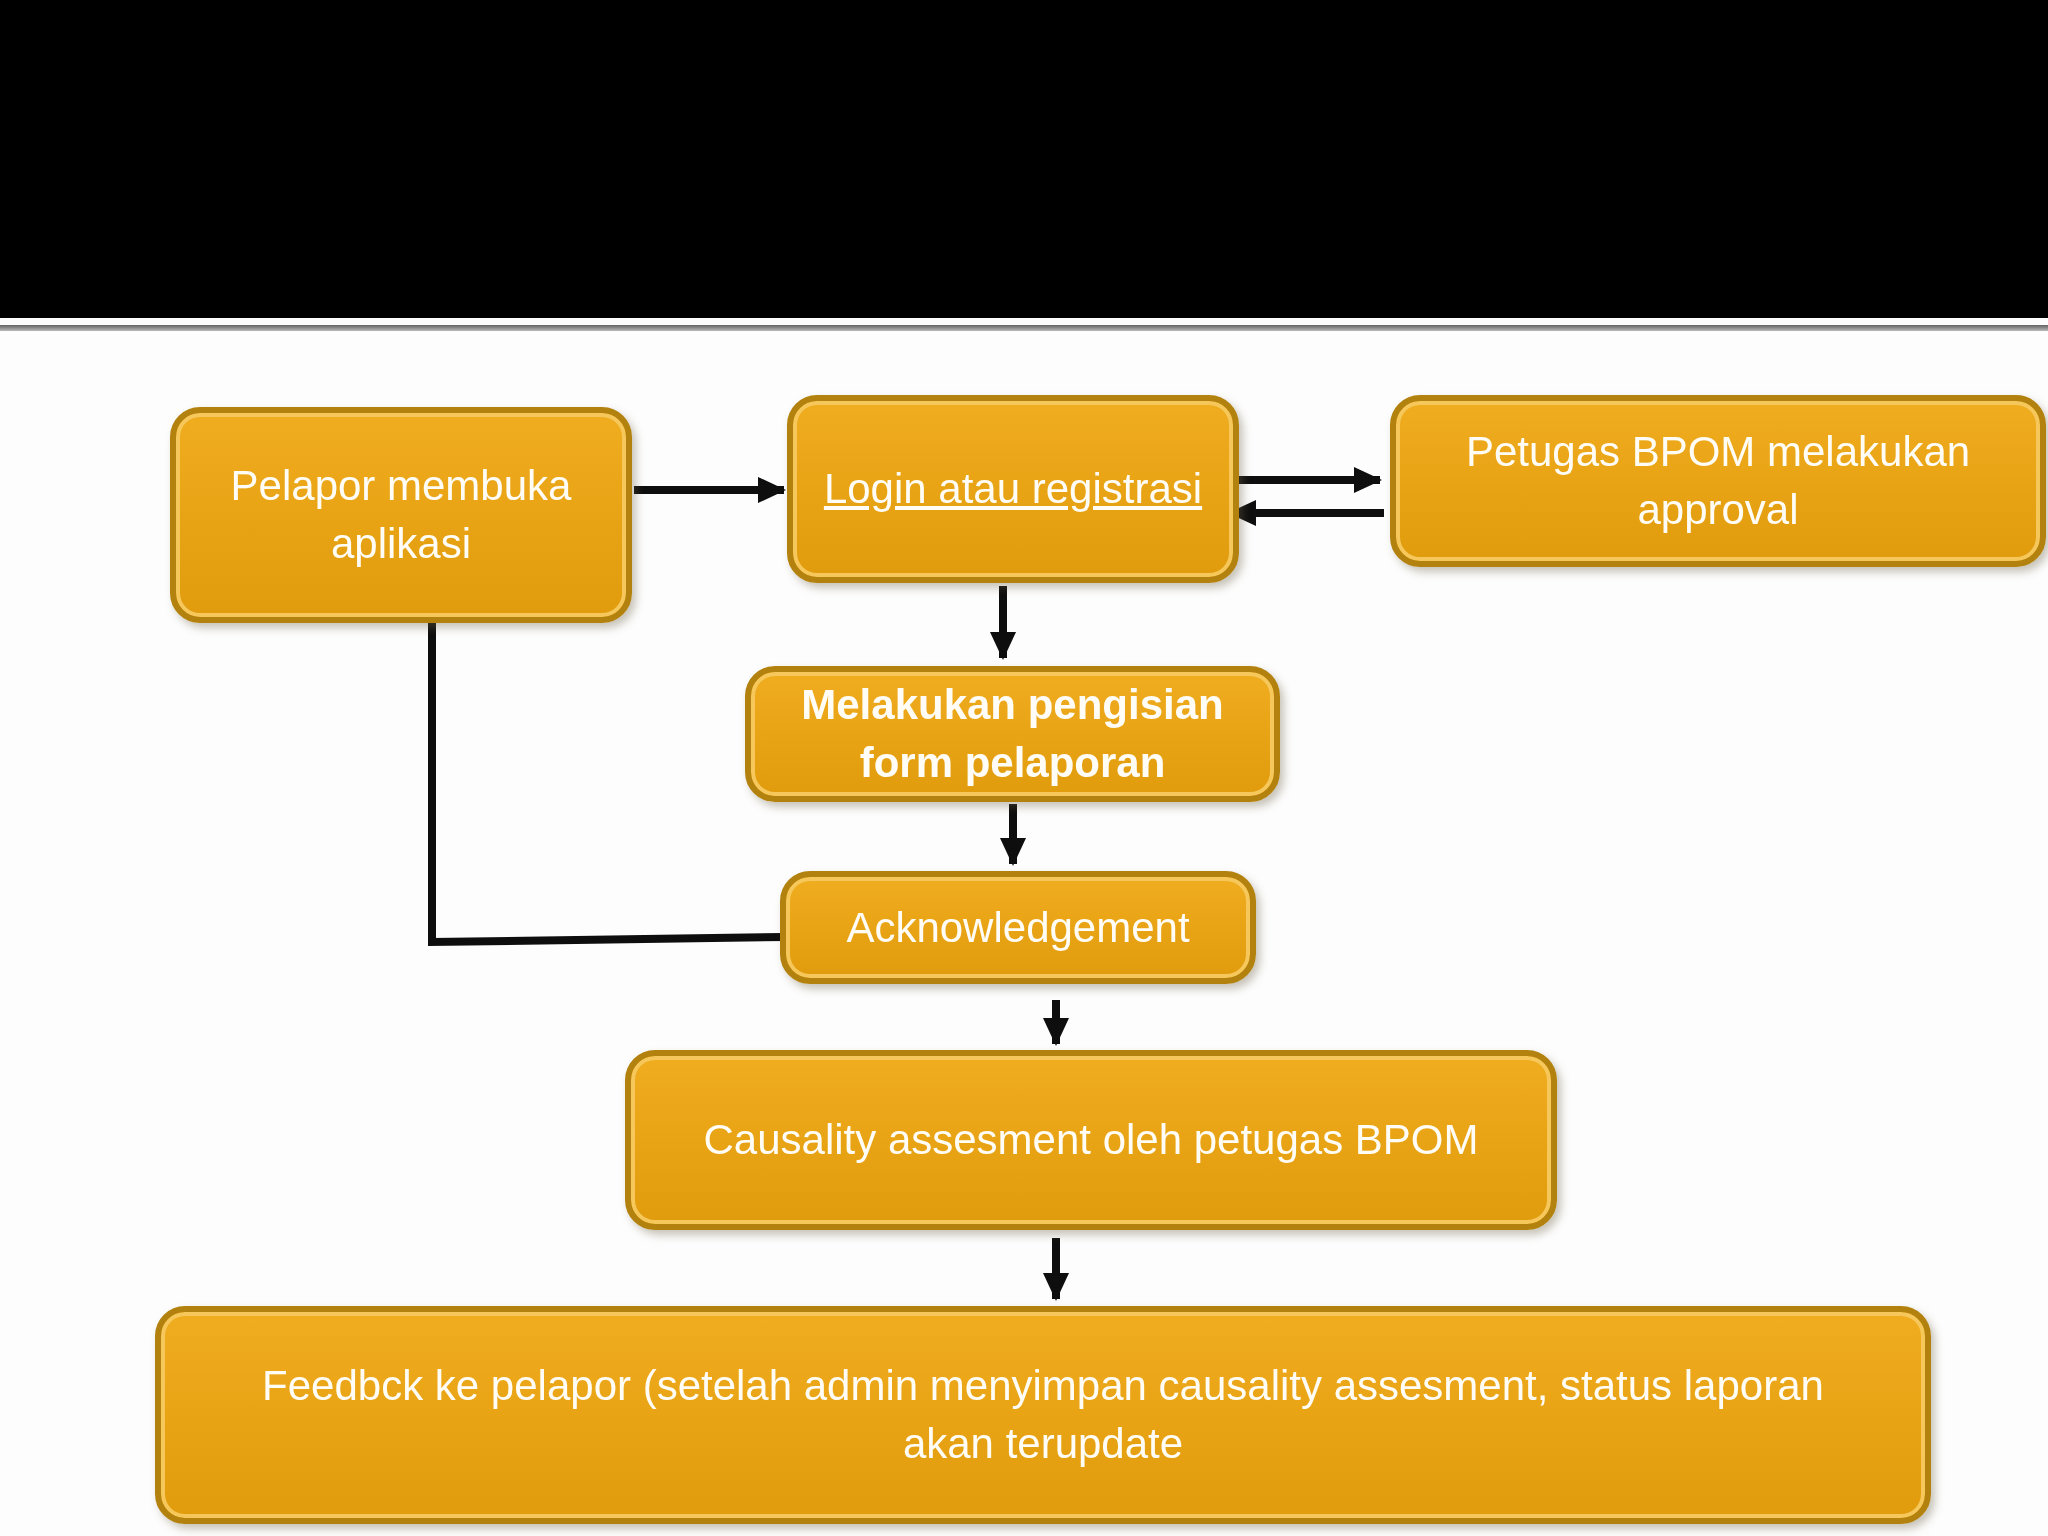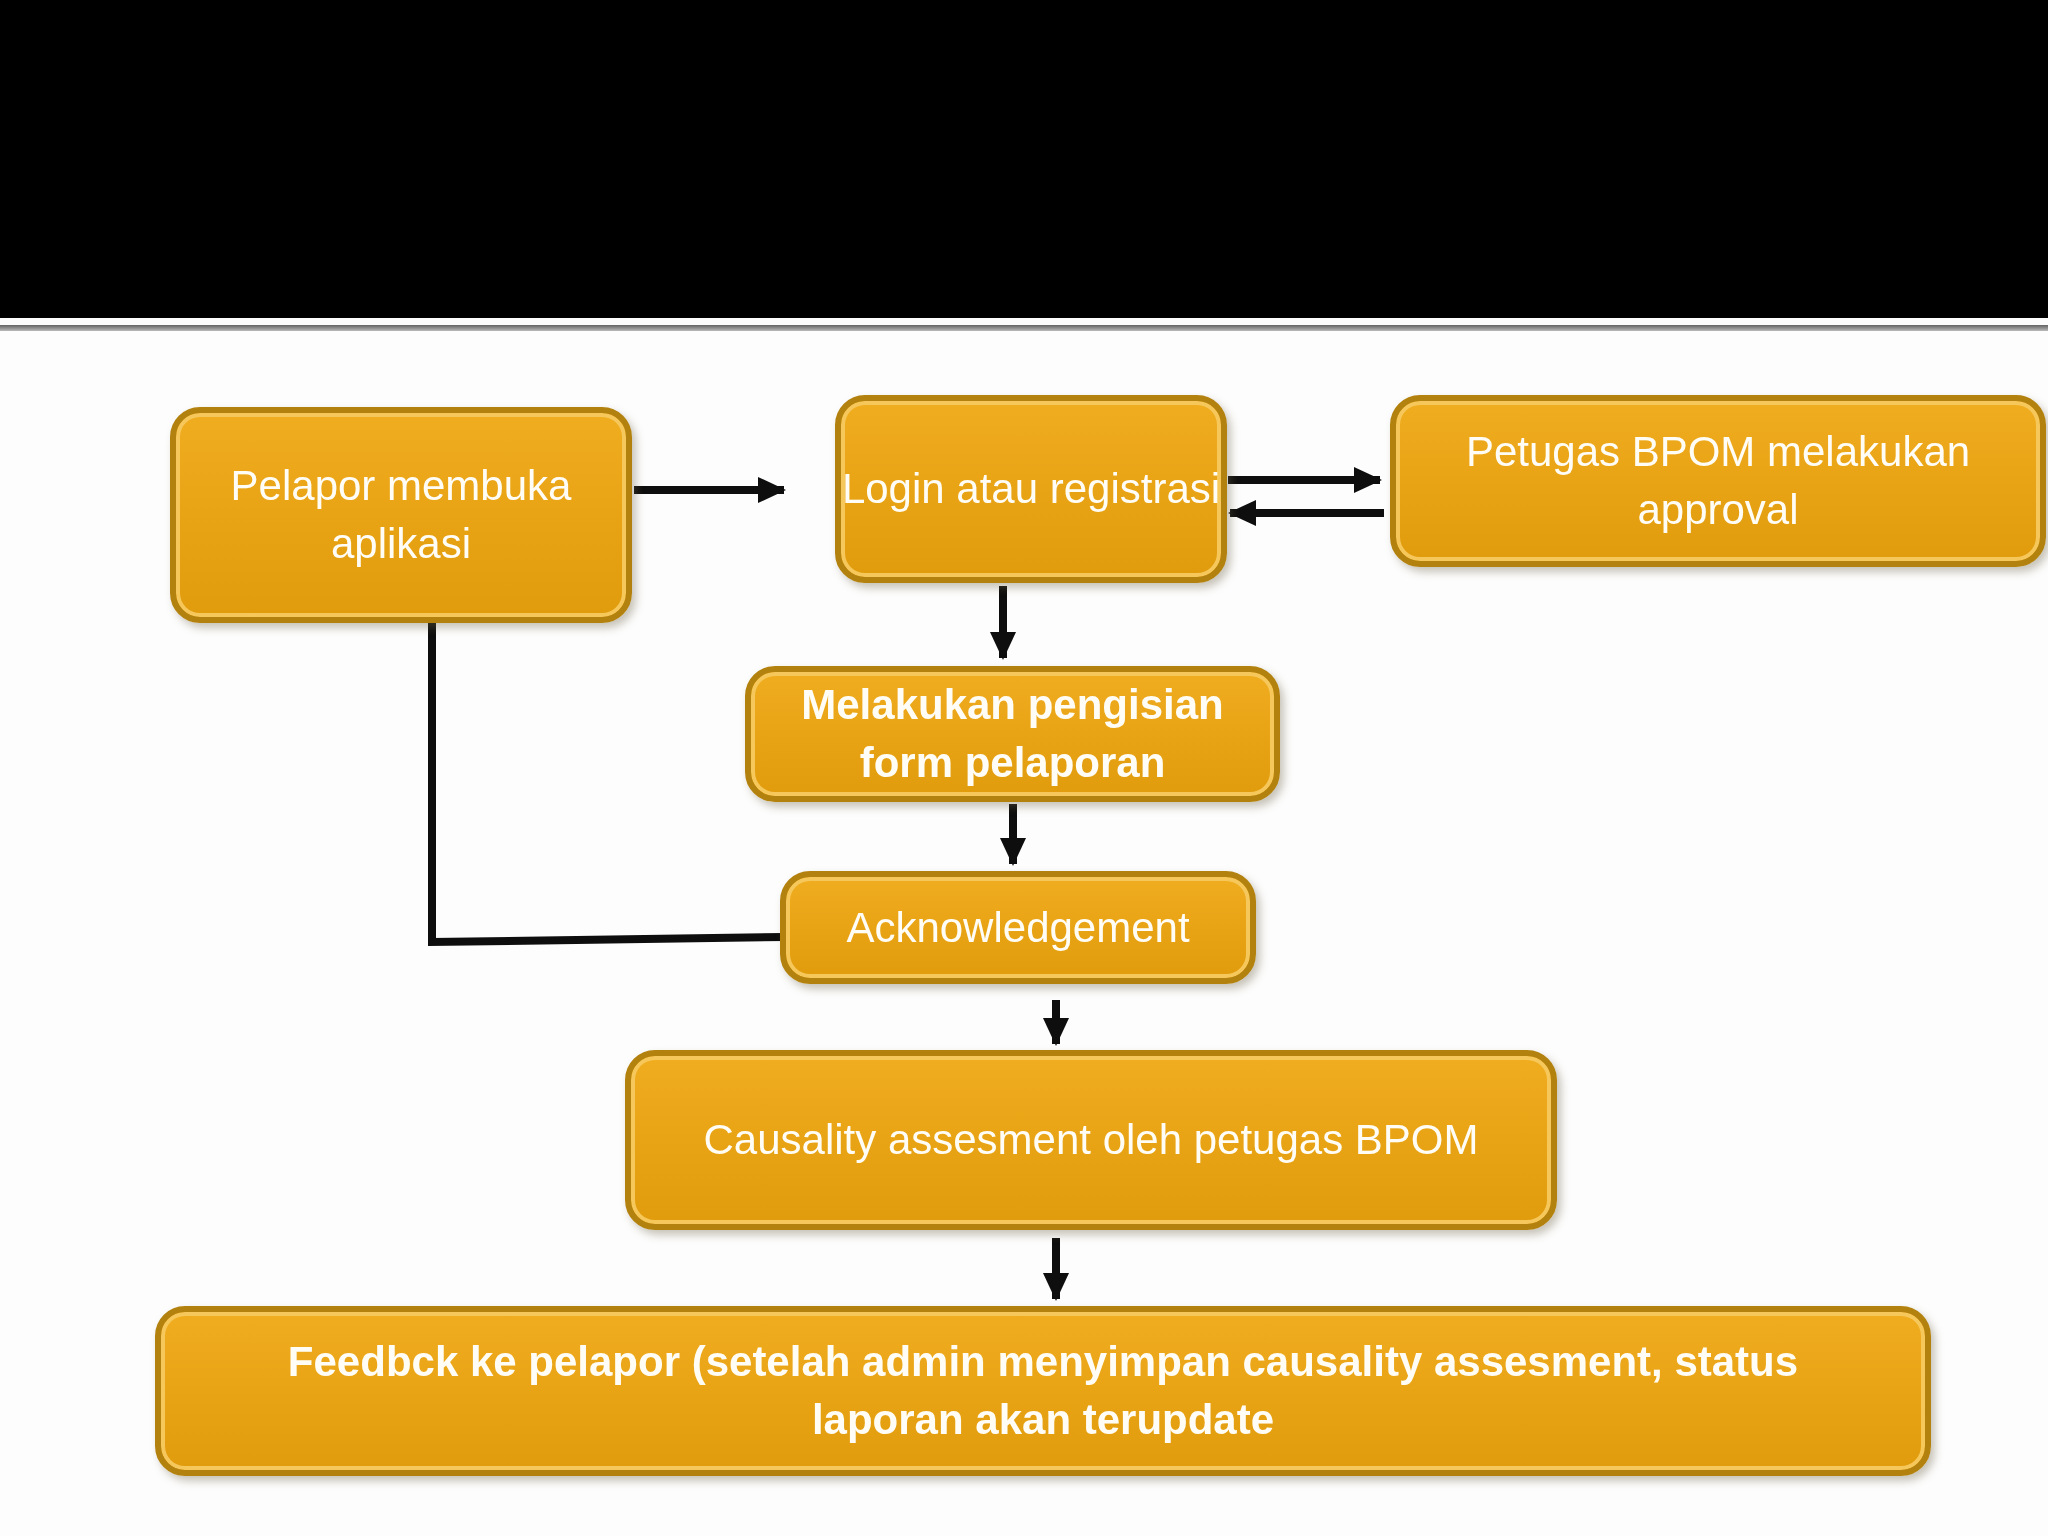--- a/index.html
+++ b/index.html
@@ -24,26 +24,26 @@
     text-align:center;
     color:var(--box-text,#fffdf6);
     font-size:42px;line-height:1.38;
     border:6px solid var(--box-border,#b3810e);
     border-radius:30px;
     background:linear-gradient(to bottom, var(--fill-top,#f0ad20) 0%, #e8a314 55%, var(--fill-bot,#e19c0e) 100%);
     box-shadow: inset 0 0 0 4px var(--inner-line,rgba(246,200,92,.85)),
                 4px 5px 9px rgba(110,100,70,.38);
   }
   #n1{left:170px;top:407px;width:462px;height:216px;padding:0 20px;}
-  #n2{left:835px;top:395px;width:392px;height:188px;white-space:nowrap;}
+  #n2{left:787px;top:395px;width:452px;height:188px;white-space:nowrap;text-decoration:underline;}
   #n3{left:1390px;top:395px;width:656px;height:172px;padding:4px 40px;}
   #n4{left:745px;top:666px;width:535px;height:136px;padding:0 16px;font-weight:bold;}
   #n5{left:780px;top:871px;width:476px;height:113px;}
   #n6{left:625px;top:1050px;width:932px;height:180px;}
-  #n7{left:155px;top:1306px;width:1776px;height:170px;padding:0 66px;font-weight:bold;}
+  #n7{left:155px;top:1306px;width:1776px;height:218px;padding:0 66px;}
   #edges{position:absolute;left:0;top:0;pointer-events:none;}
   #edges path{stroke:var(--arrow,#0e0e0e);stroke-width:8;fill:none;}
   #edges marker path{fill:var(--arrow,#0e0e0e);stroke:none;}
 </style>
 </head>
 <body>
 
 <div id="slide">
 
   <div class="header-band"></div>

